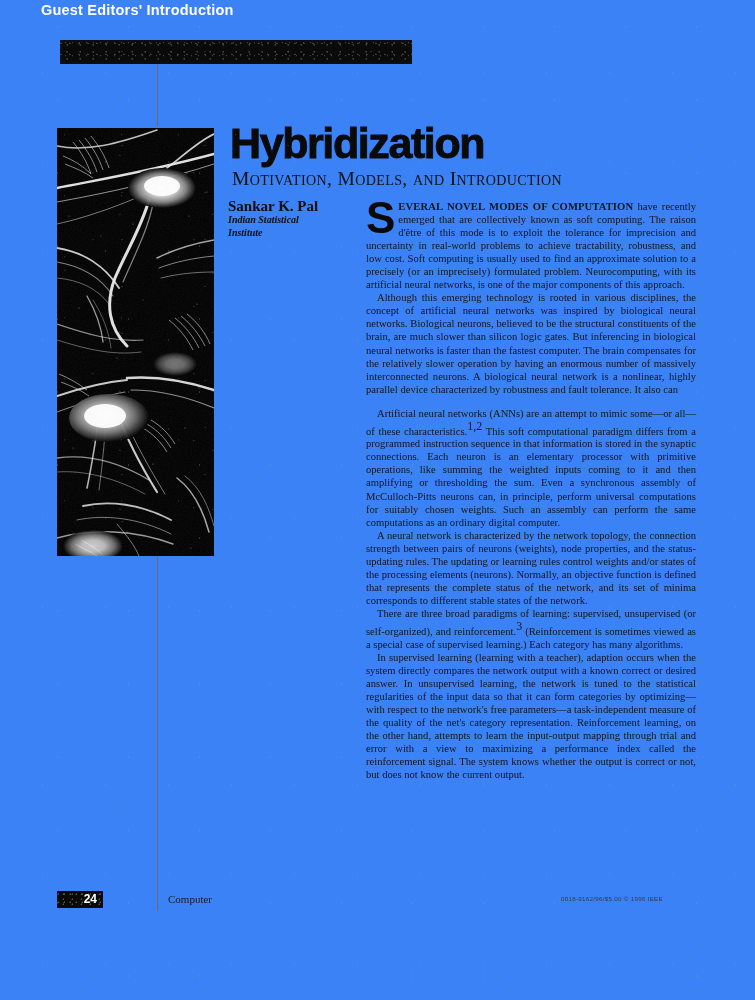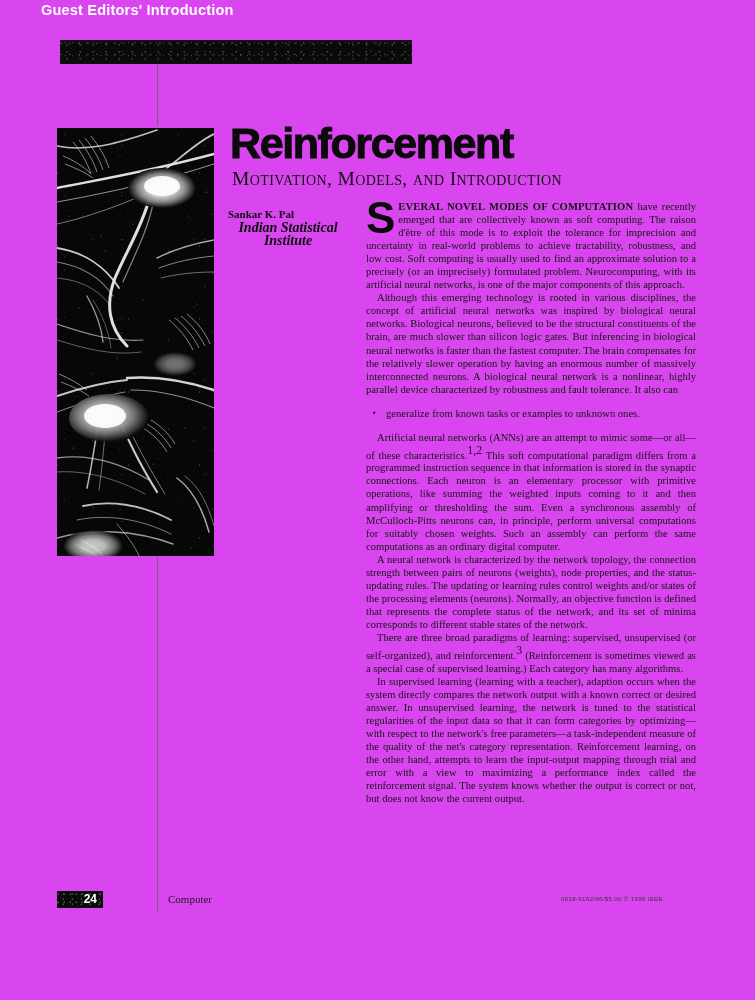--- a/index.html
+++ b/index.html
@@ -4,21 +4,21 @@
 <style>
   html, body {
     margin: 0;
     padding: 0;
     background: #ffffff;
   }
   .page {
     position: relative;
     width: 755px;
     height: 1000px;
-    background: #d946ef;
+    background: #3b82f6;
     overflow: hidden;
     font-family: "Liberation Serif", serif;
     color: #0d0d0d;
   }
 
   
   .speckle {
     position: absolute;
     inset: 0;
     pointer-events: none;
@@ -125,29 +125,27 @@
     position: absolute;
     left: 228px;
     top: 200px;
     width: 120px;
     font-size: 10.5px;
     line-height: 13px;
   }
   .byline .name {
     font-family: "Liberation Serif", serif;
     font-weight: bold;
-    font-size: 11px;
-    margin-top: 8px;
+    font-size: 15px;
   }
   .byline .affil {
     font-family: "Liberation Serif", serif;
     font-style: italic;
     font-weight: bold;
-    font-size: 14px;
-    text-align: center;
+    font-size: 10px;
   }
   .byline .block2 { margin-top: 14px; }
 
   
   .col {
     position: absolute;
     left: 366px;
     top: 200px;
     width: 330px;
     font-family: "Liberation Serif", serif;
@@ -375,41 +373,40 @@
         <circle cx="70" cy="404" r="0.6"></circle>
           <circle cx="134" cy="420" r="0.5"></circle>
         <circle cx="8" cy="142" r="0.5"></circle>
           <circle cx="150" cy="64" r="0.5"></circle>
       </g>
 
       <rect x="0" y="0" width="157" height="428" filter="url(#grain)" fill="#bbbbbb" opacity=".18"></rect>
     </svg>
   </div>
 
-  <div class="title">Reinforcement</div>
+  <div class="title">Hybridization</div>
   <div class="subtitle">Motivation, Models, and Introduction</div>
 
   <div class="byline">
     <div>
       <div class="name">Sankar K. Pal</div>
       <div class="affil">Indian Statistical</div>
       <div class="affil">Institute</div>
     </div>
   </div>
 
   <div class="col">
 
     <p class="first">
       <span class="dropcap">S</span><span class="smallcaps">EVERAL NOVEL MODES OF COMPUTATION</span><span> have recently emerged that are collectively known as soft computing. The raison d'être of this mode is to exploit the tolerance for imprecision and uncertainty in real-world problems to achieve tractability, robustness, and low cost. Soft computing is usually used to find an approximate solution to a precisely (or an imprecisely) formulated problem. Neurocomputing, with its artificial neural networks, is one of the major components of this approach.</span>
     </p>
 
     <p>Although this emerging technology is rooted in various disciplines, the concept of artificial neural networks was inspired by biological neural networks. Biological neurons, believed to be the structural constituents of the brain, are much slower than silicon logic gates. But inferencing in biological neural networks is faster than the fastest computer. The brain compensates for the relatively slower operation by having an enormous number of massively interconnected neurons. A biological neural network is a nonlinear, highly parallel device characterized by robustness and fault tolerance. It also can</p>
 
     <ul class="bullets">
-      <li>generalize from known tasks or examples to unknown ones.</li>
     </ul>
 
     <p><span>Artificial neural networks (ANNs) are an attempt to mimic some—or all—of these characteristics.</span><sup>1,2</sup><span> This soft computational paradigm differs from a programmed instruction sequence in that information is stored in the synaptic connections. Each neuron is an elementary processor with primitive operations, like summing the weighted inputs coming to it and then amplifying or thresholding the sum. Even a synchronous assembly of McCulloch-Pitts neurons can, in principle, perform universal computations for suitably chosen weights. Such an assembly can perform the same computations as an ordinary digital computer.</span></p>
 
     <p>A neural network is characterized by the network topology, the connection strength between pairs of neurons (weights), node properties, and the status-updating rules. The updating or learning rules control weights and/or states of the processing elements (neurons). Normally, an objective function is defined that represents the complete status of the network, and its set of minima corresponds to different stable states of the network.</p>
 
     <p><span>There are three broad paradigms of learning: supervised, unsupervised (or self-organized), and reinforcement.</span><sup>3</sup><span> (Reinforcement is sometimes viewed as a special case of supervised learning.) Each category has many algorithms.</span></p>
 
     <p>In supervised learning (learning with a teacher), adaption occurs when the system directly compares the network output with a known correct or desired answer. In unsupervised learning, the network is tuned to the statistical regularities of the input data so that it can form categories by optimizing—with respect to the network's free parameters—a task-independent measure of the quality of the net's category representation. Reinforcement learning, on the other hand, attempts to learn the input-output mapping through trial and error with a view to maximizing a performance index called the reinforcement signal. The system knows whether the output is correct or not, but does not know the current output.</p>
   </div>

